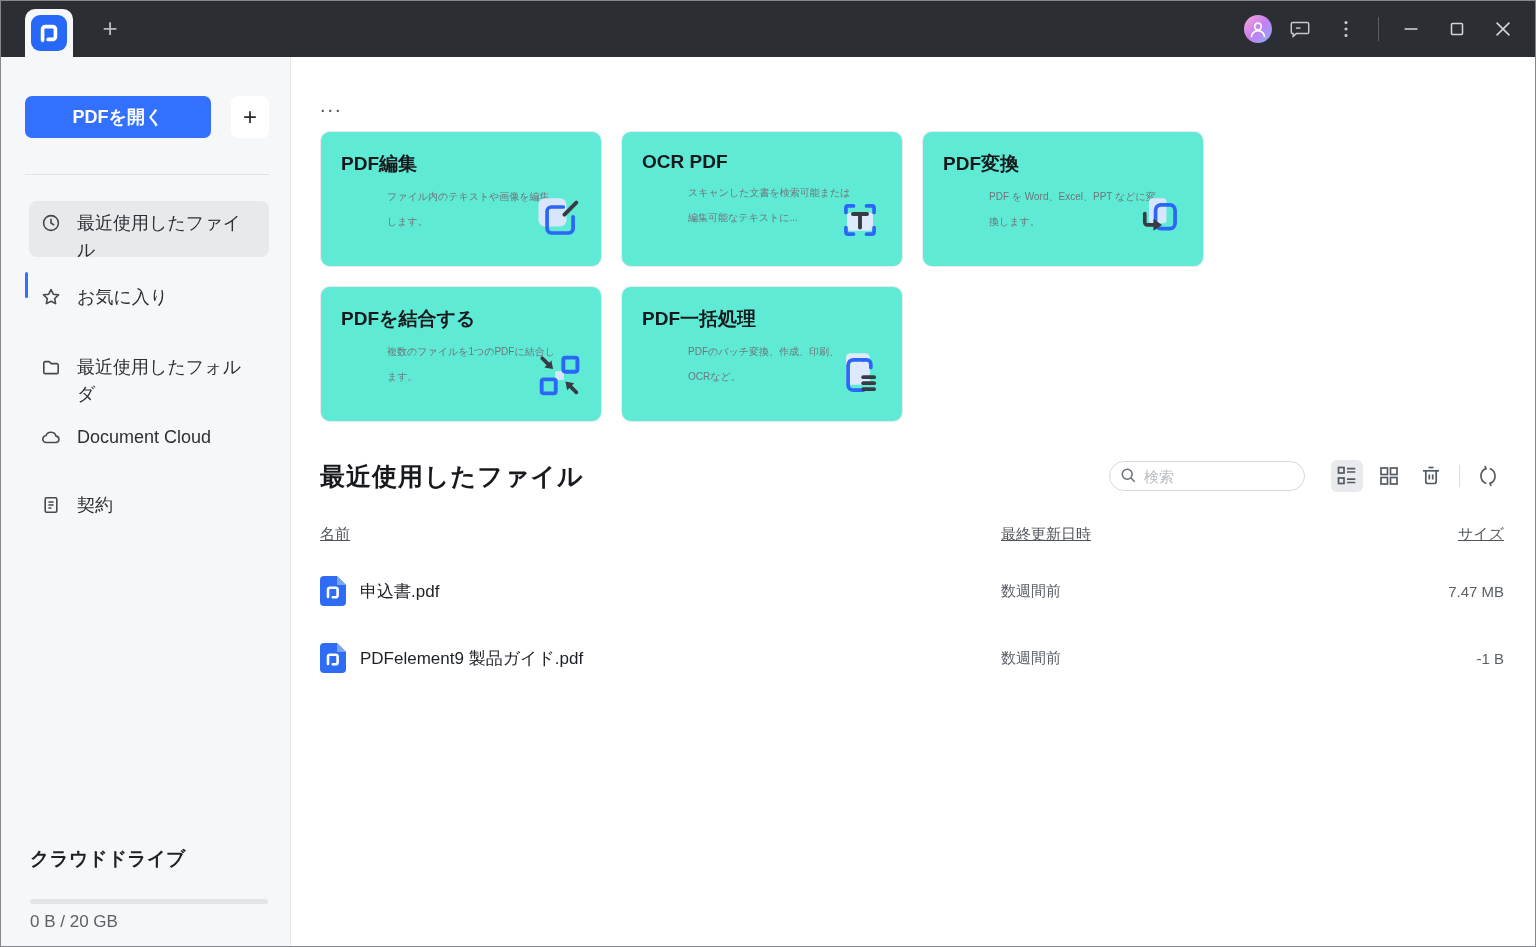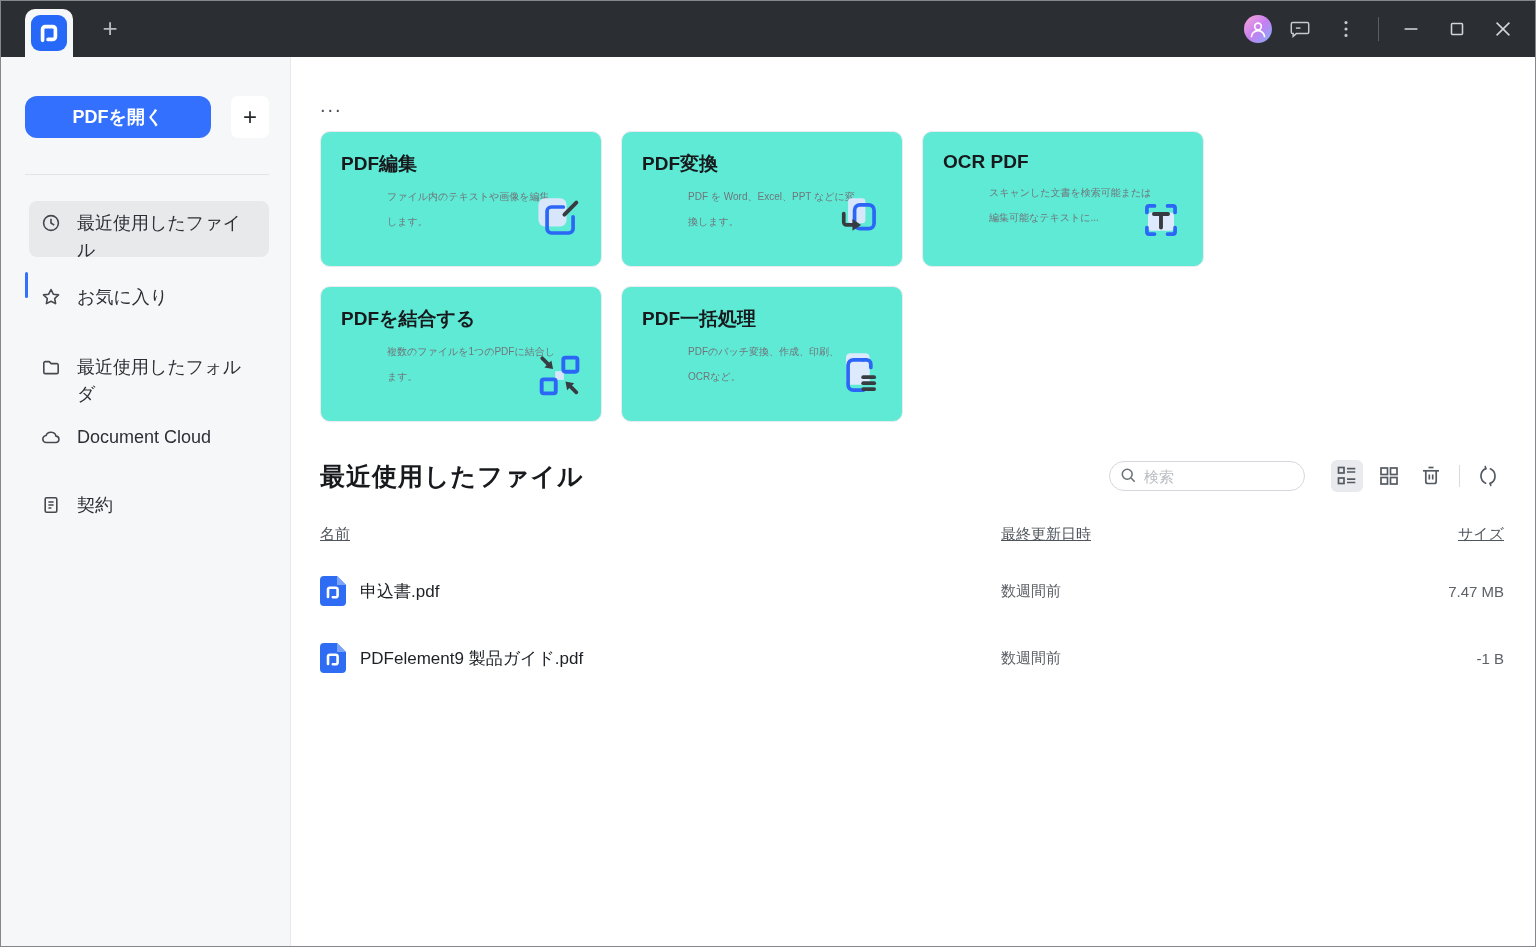--- a/index.html
+++ b/index.html
@@ -18,21 +18,21 @@
   .avatar { width:28px; height:28px; border-radius:50%; background:linear-gradient(135deg,#f9a8d7 0%,#c77ef0 50%,#7fb0f9 100%); display:flex; align-items:center; justify-content:center; overflow:hidden; cursor:pointer; }
   .tb-sep { width:1px; height:24px; background:#5a5e63; margin:0 4px; }
 
   
   .body { display:flex; height:891px; }
   .sidebar { position:relative; width:290px; flex:0 0 290px; background:#f6f7f8; border-right:1px solid #e7e8ea; }
   main { position:relative; flex:1; background:#fff; padding:0 31px 0 29px; }
 
   
   .side-top { position:absolute; left:24px; top:39px; width:244px; display:flex; justify-content:space-between; }
-  .open-btn { width:186px; height:42px; background:#3370fe; color:#fff; font-size:18px; font-weight:bold; border:none; border-radius:12px; cursor:pointer; font-family:inherit; }
+  .open-btn { width:186px; height:42px; background:#3370fe; color:#fff; font-size:18px; font-weight:bold; border:none; border-radius:7px; cursor:pointer; font-family:inherit; }
   .add-btn { width:38px; height:42px; background:#fff; color:#26292e; font-size:24px; border:none; border-radius:7px; cursor:pointer; }
   .side-divider { position:absolute; left:24px; top:117px; width:244px; height:1px; background:#e2e4e6; }
 
   .side-item { position:absolute; left:28px; width:240px; display:flex; align-items:flex-start; padding:9px 10px 9px 12px; border-radius:8px; cursor:pointer; color:#2c3036; font-size:18px; line-height:27px; }
   .side-item .icon { flex:0 0 20px; margin-right:16px; margin-top:3px; display:flex; }
   .side-item .lbl { width:172px; }
   .side-item.selected { background:#e7e9eb; height:56px; overflow:hidden; }
   .accent { position:absolute; left:24px; top:215px; width:3px; height:26px; border-radius:2px; background:#3370fe; }
 
   .cloud-drive { position:absolute; left:29px; bottom:0; width:240px; height:102px; }
@@ -176,71 +176,78 @@
       <div class="side-item" style="top:426px;">
         <span class="icon">
           <svg width="20" height="20" viewBox="0 0 20 20" fill="none" stroke="#45494f" stroke-width="1.6" stroke-linejoin="round">
               <rect x="4.2" y="2.8" width="11.6" height="14.4" rx="1.4"></rect>
               <path d="M7.4,7 h5.2 M7.4,10 h5.2 M7.4,13 h3"></path>
             </svg>
         </span>
         <span class="lbl">契約</span>
       </div>
 
+      <div class="cloud-drive">
+        <div class="cd-title">クラウドドライブ</div>
+        <div class="cd-bar">
+            <div class="cd-fill" style="width:0%"></div>
+          </div>
+        <div class="cd-usage">0 B / 20 GB</div>
+      </div>
     </aside>
 
     <main>
 
       <div class="qt-head">
         <button class="more">...</button>
       </div>
 
       <div class="cards">
 
         <div class="card">
           <h3>PDF編集</h3>
           <p>ファイル内のテキストや画像を編集します。</p>
           <span class="cicon">
             <svg width="52" height="52" viewBox="0 0 48 48">
                 <rect x="5" y="4" width="26" height="26" rx="6" fill="#d8e6fc"></rect>
                 <path d="M28,12 H17 a4,4 0 0 0 -4,4 v16 a4,4 0 0 0 4,4 h16 a4,4 0 0 0 4,-4 V21" fill="none" stroke="#2b66f6" stroke-width="3.4" stroke-linecap="round"></path>
                 <path d="M40,8 L29,19" stroke="#383c42" stroke-width="3.6" stroke-linecap="round"></path>
-              </svg>
-          </span>
-        </div>
-
-        <div class="card">
-          <h3>PDF変換</h3>
-          <p>PDF を Word、Excel、PPT などに変換します。</p>
-          <span class="cicon">
-            <svg width="52" height="52" viewBox="0 0 48 48">
-                <rect x="13" y="4" width="16" height="23" rx="3" fill="#d8e6fc"></rect>
-                <rect x="19" y="10" width="18" height="22" rx="5" fill="none" stroke="#2b66f6" stroke-width="3.4"></rect>
-                <path d="M9,18 v8 a2.5,2.5 0 0 0 2.5,2.5 h7" fill="none" stroke="#383c42" stroke-width="3.4" stroke-linecap="round"></path>
-                <polygon points="17,23 25,28.5 17,34" fill="#383c42"></polygon>
               </svg>
           </span>
         </div>
 
         <div class="card">
           <h3>OCR PDF</h3>
           <p>スキャンした文書を検索可能または編集可能なテキストに...</p>
           <span class="cicon">
             <svg width="52" height="52" viewBox="0 0 48 48">
                 <rect x="12" y="17" width="24" height="17" rx="3" fill="#dde9fc"></rect>
                 <g fill="none" stroke="#2b66f6" stroke-width="3.4" stroke-linecap="round">
                   <path d="M11,17 v-4 a2,2 0 0 1 2,-2 h5"></path>
                   <path d="M30,11 h5 a2,2 0 0 1 2,2 v4"></path>
                   <path d="M37,31 v4 a2,2 0 0 1 -2,2 h-5"></path>
                   <path d="M18,37 h-5 a2,2 0 0 1 -2,-2 v-4"></path>
                 </g>
                 <g stroke="#383c42" stroke-width="3.6" stroke-linecap="round">
                   <path d="M17.5,18.5 h13"></path>
                   <path d="M24,18.5 V31"></path>
                 </g>
+              </svg>
+          </span>
+        </div>
+
+        <div class="card">
+          <h3>PDF変換</h3>
+          <p>PDF を Word、Excel、PPT などに変換します。</p>
+          <span class="cicon">
+            <svg width="52" height="52" viewBox="0 0 48 48">
+                <rect x="13" y="4" width="16" height="23" rx="3" fill="#d8e6fc"></rect>
+                <rect x="19" y="10" width="18" height="22" rx="5" fill="none" stroke="#2b66f6" stroke-width="3.4"></rect>
+                <path d="M9,18 v8 a2.5,2.5 0 0 0 2.5,2.5 h7" fill="none" stroke="#383c42" stroke-width="3.4" stroke-linecap="round"></path>
+                <polygon points="17,23 25,28.5 17,34" fill="#383c42"></polygon>
               </svg>
           </span>
         </div>
 
         <div class="card">
           <h3>PDFを結合する</h3>
           <p>複数のファイルを1つのPDFに結合します。</p>
           <span class="cicon">
             <svg width="52" height="52" viewBox="0 0 48 48">
                 <rect x="20.5" y="20.5" width="8" height="8" fill="#d8e6fc"></rect>

